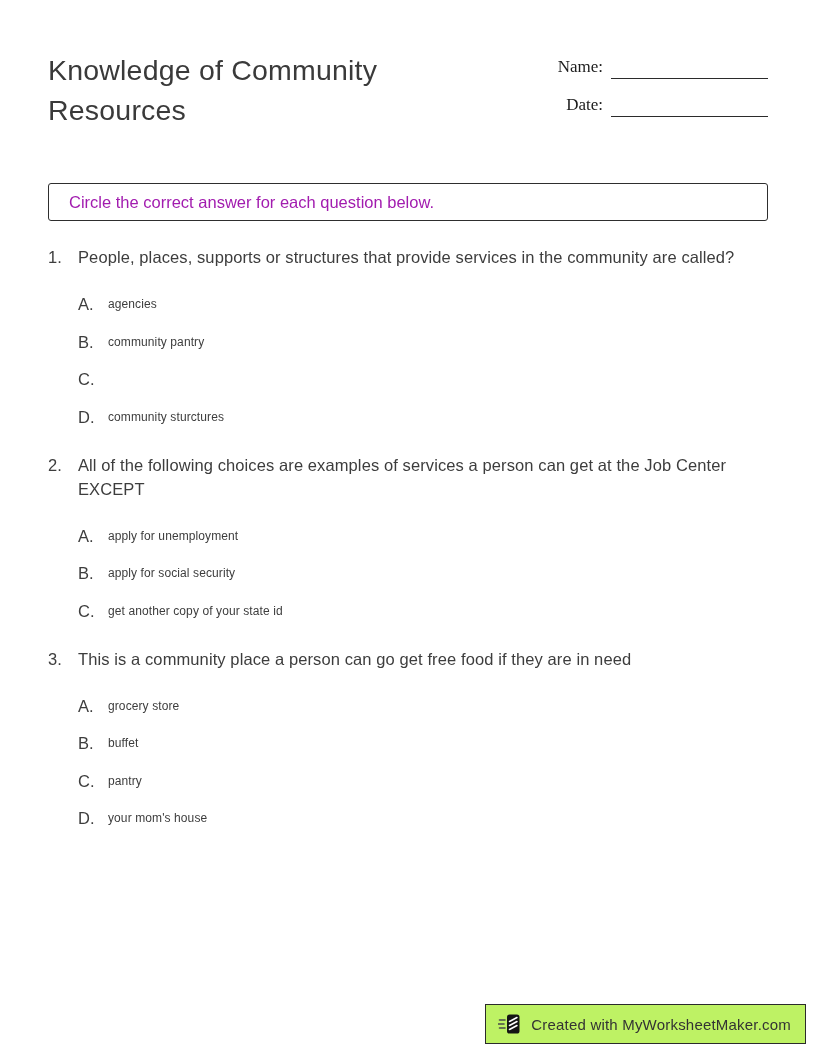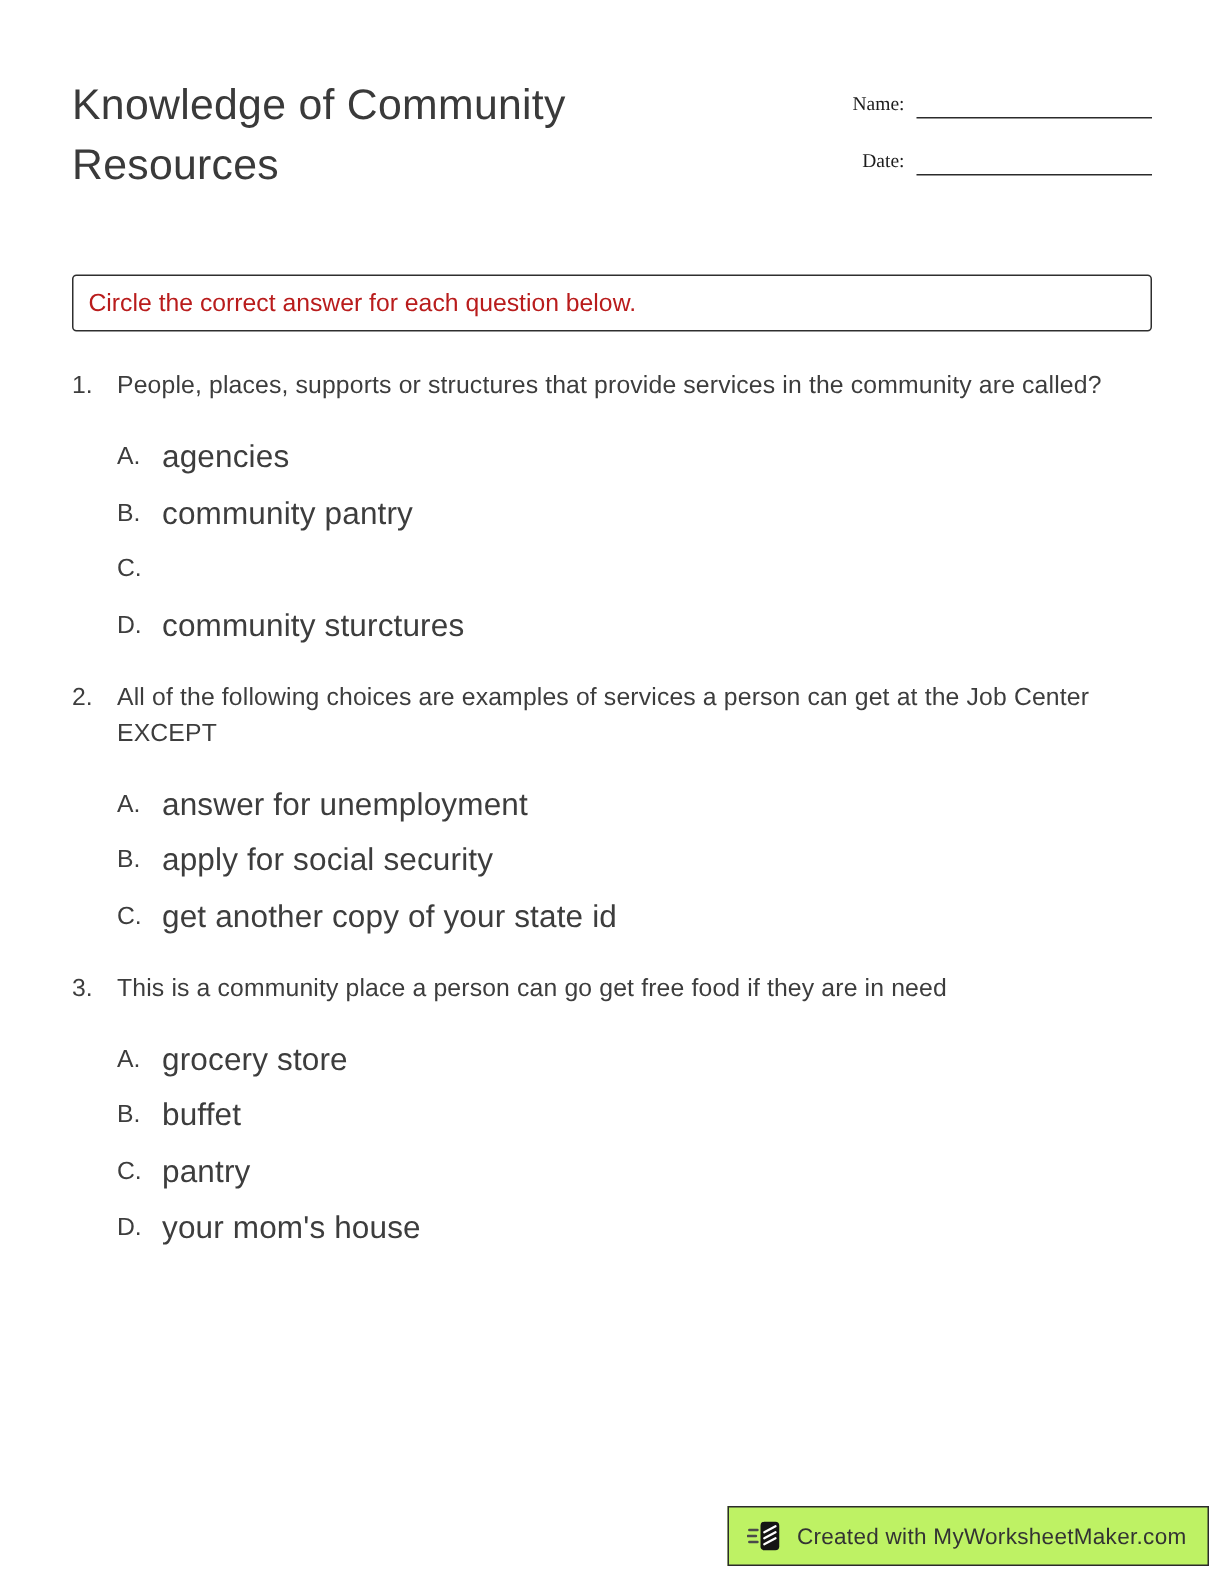--- a/index.html
+++ b/index.html
@@ -16,40 +16,40 @@
   
   .head { display: flex; justify-content: space-between; align-items: flex-start; }
   h1.title {
     margin: 0; font-size: 28.5px; line-height: 40px; font-weight: 400;
     color: #3a3a3a; max-width: 450px; letter-spacing: 0.2px;
   }
   .namedate { padding-top: 3px; width: 222px; }
   .nd-row { display: flex; align-items: flex-end; justify-content: flex-end; height: 26px; margin-bottom: 12px; }
   .nd-label {
     font-family: "Liberation Serif", "DejaVu Serif", serif;
-    font-size: 13px; color: #1c1c1c; padding-bottom: 2px;
+    font-size: 17px; color: #1c1c1c; padding-bottom: 2px;
   }
   .nd-line { width: 157px; border-bottom: 1.6px solid #2b2b2b; height: 22px; margin-left: 8px; }
 
   
   .instruction-box {
     margin-top: 53px; margin-bottom: 19px;
     border: 1.6px solid #2e2e2e; border-radius: 3px;
-    padding: 7px 10px; font-size: 16.5px; line-height: 22px; color: #b91c1c;
+    padding: 7px 20px; font-size: 16.5px; line-height: 22px; color: #a21caf;
   }
 
   
   .question { margin-top: 24px; }
   .q-row { display: flex; }
   .q-num { width: 30px; flex: 0 0 30px; font-size: 16.5px; line-height: 24px; color: #3d3d3d; }
   .q-text { margin: 0; font-size: 16.5px; line-height: 24px; color: #3d3d3d; max-width: 680px; letter-spacing: 0.1px; }
   .choices { margin: 24px 0 0 30px; }
   .choice { display: flex; margin: 0 0 14.5px 0; }
   .c-letter { width: 30px; flex: 0 0 30px; font-size: 16.5px; line-height: 23px; color: #3d3d3d; }
-  .c-text { font-size: 21px; line-height: 23px; color: #3d3d3d; letter-spacing: 0.1px; }
+  .c-text { font-size: 12px; line-height: 23px; color: #3d3d3d; letter-spacing: 0.1px; }
 
   
   .footer-credit {
     position: absolute; right: 10px; bottom: 12px;
     border: 1.6px solid #2b2b2b;
     display: flex; align-items: center; gap: 9px;
     padding: 7px 14px 7px 12px; background: #bef264;
   }
   .footer-credit .credit-text { font-size: 15px; color: #333333; letter-spacing: 0.2px; }
   .logo-icon { width: 24px; height: 24px; flex: 0 0 24px; }
@@ -102,21 +102,21 @@
   </section>
 
   <section class="question">
     <div class="q-row">
       <span class="q-num">2.</span>
       <p class="q-text">All of the following choices are examples of services a person can get at the Job Center EXCEPT</p>
     </div>
     <div class="choices">
       <div class="choice">
         <span class="c-letter">A.</span>
-        <span class="c-text">answer for unemployment</span>
+        <span class="c-text">apply for unemployment</span>
       </div>
       <div class="choice">
         <span class="c-letter">B.</span>
         <span class="c-text">apply for social security</span>
       </div>
       <div class="choice">
         <span class="c-letter">C.</span>
         <span class="c-text">get another copy of your state id</span>
       </div>
     </div>

